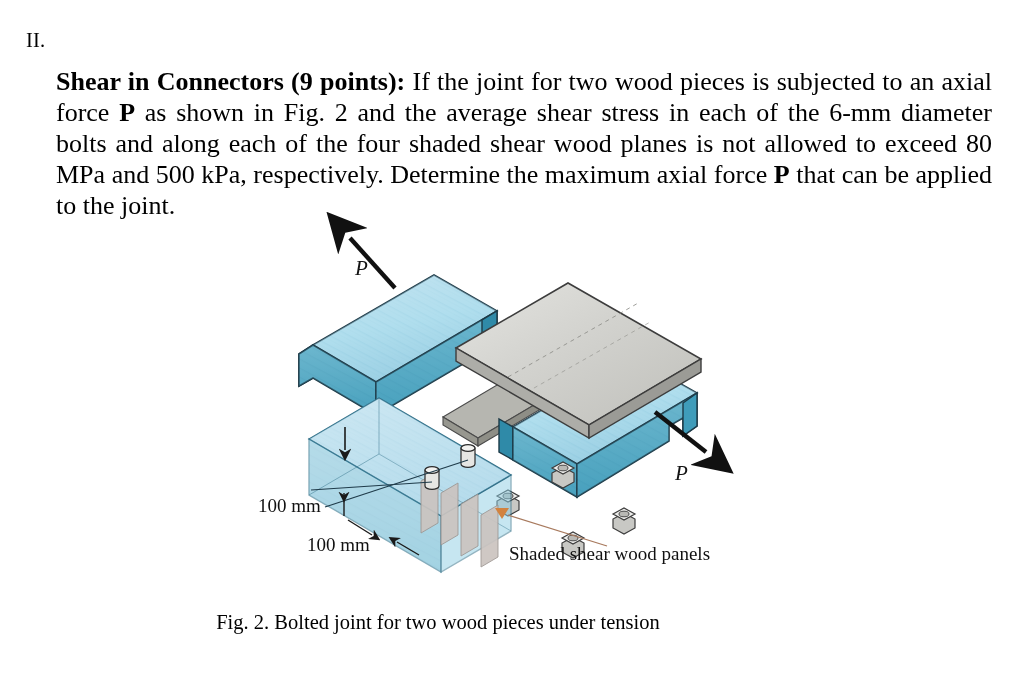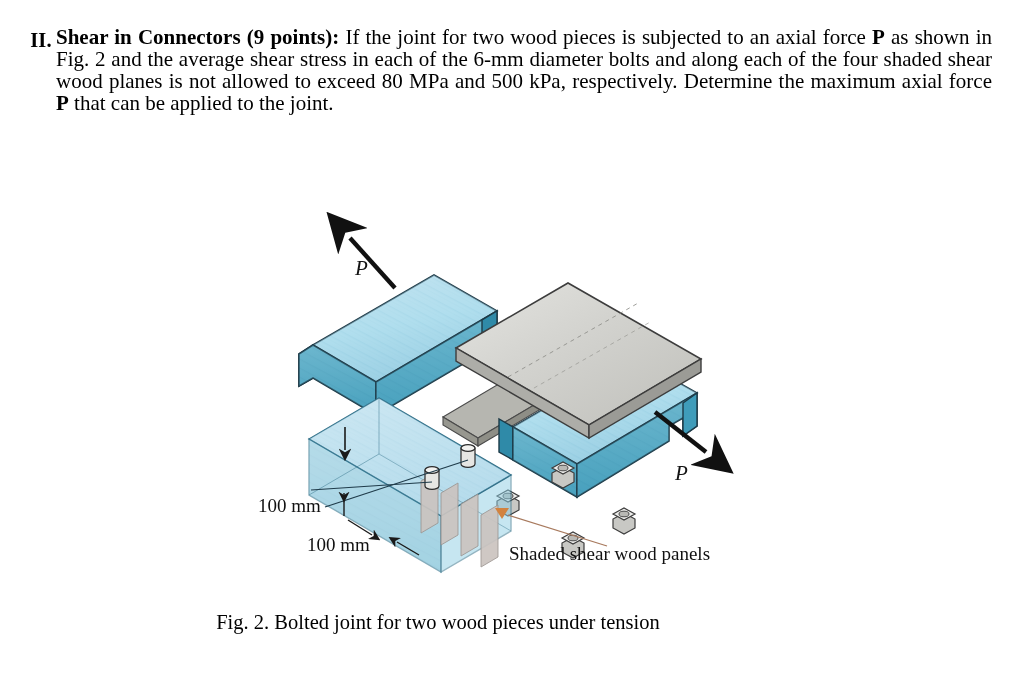--- a/index.html
+++ b/index.html
@@ -23,33 +23,33 @@
     top: 26px;
     width: 966px;
   }
   .prob-row {
     display: flex;
     align-items: flex-start;
   }
   .prob-marker {
     flex: 0 0 auto;
     font-size: 20.5px;
-    font-weight: bold;
+    font-weight: normal;
     line-height: 28.5px;
     width: 30px;
     letter-spacing: 0.2px;
-    text-align: center;
   }
   .prob-body {
     flex: 1 1 auto;
-    font-size: 21px;
-    line-height: 22px;
+    font-size: 26px;
+    line-height: 31px;
     text-align: justify;
     text-justify: inter-word;
     hyphens: none;
+    margin-top: 40px;
   }
   .prob-body b { font-weight: bold; }
 
   
   #figure {
     position: absolute;
     left: 0;
     top: 190px;
     width: 1024px;
     height: 440px;

